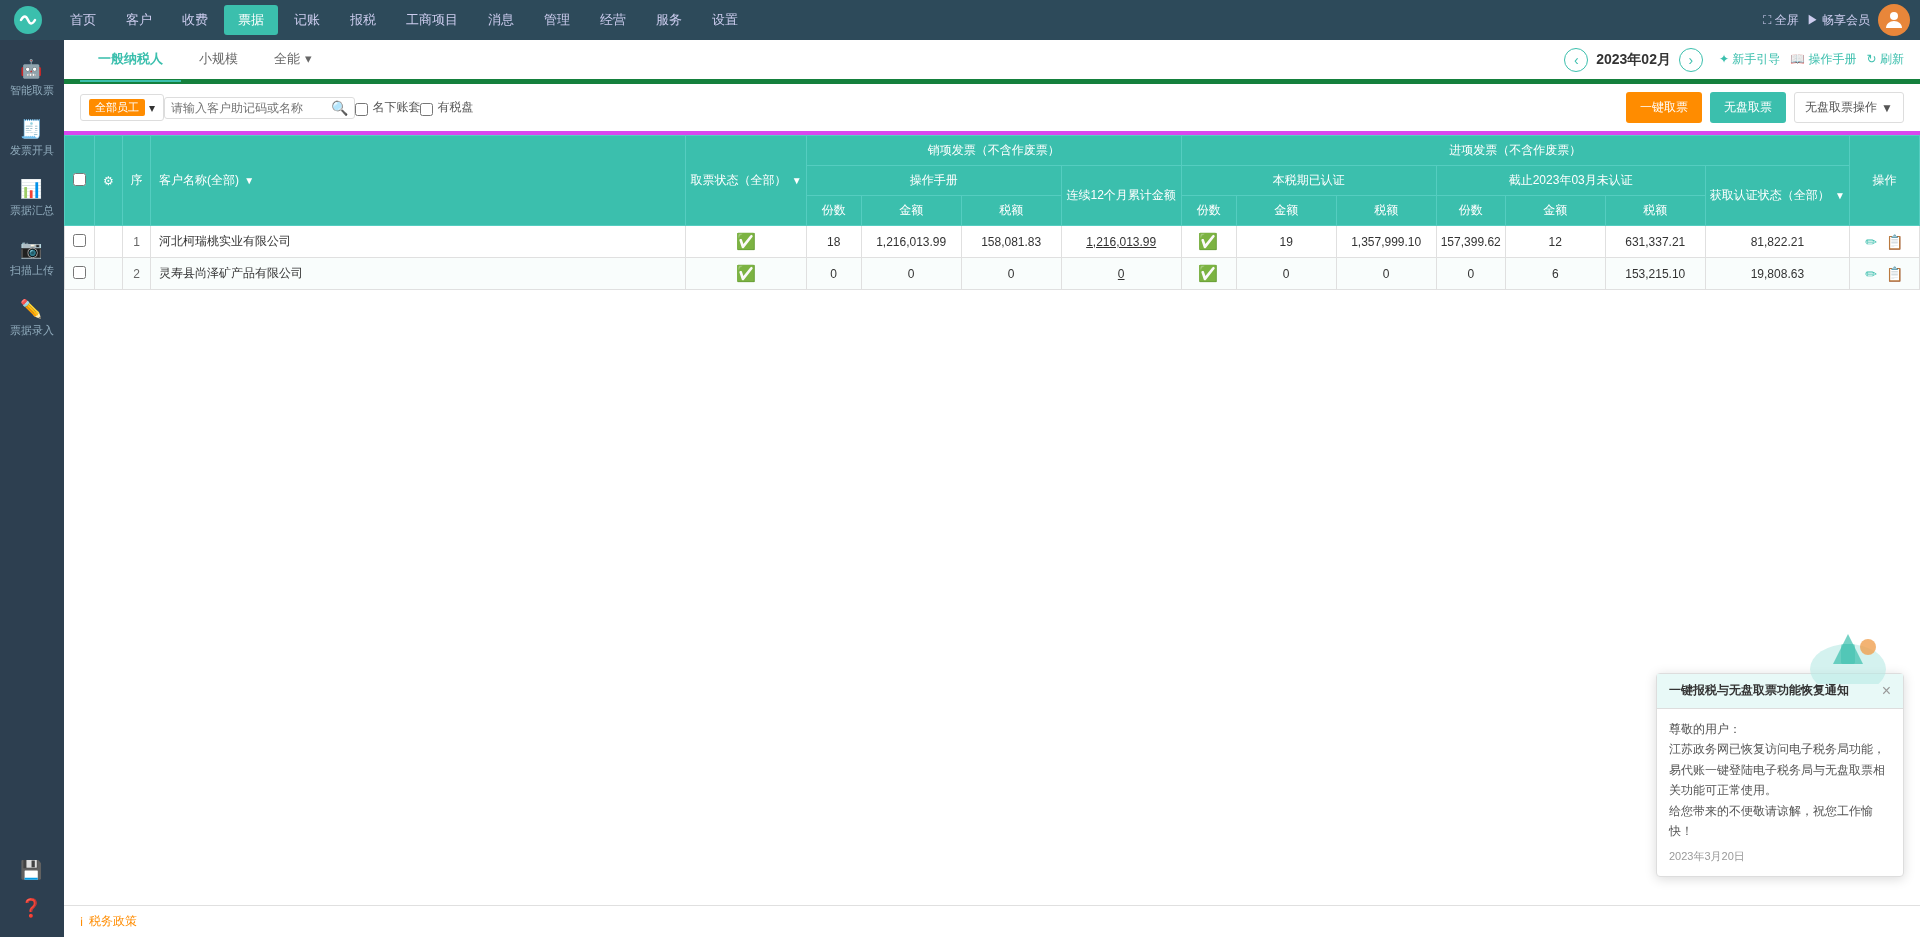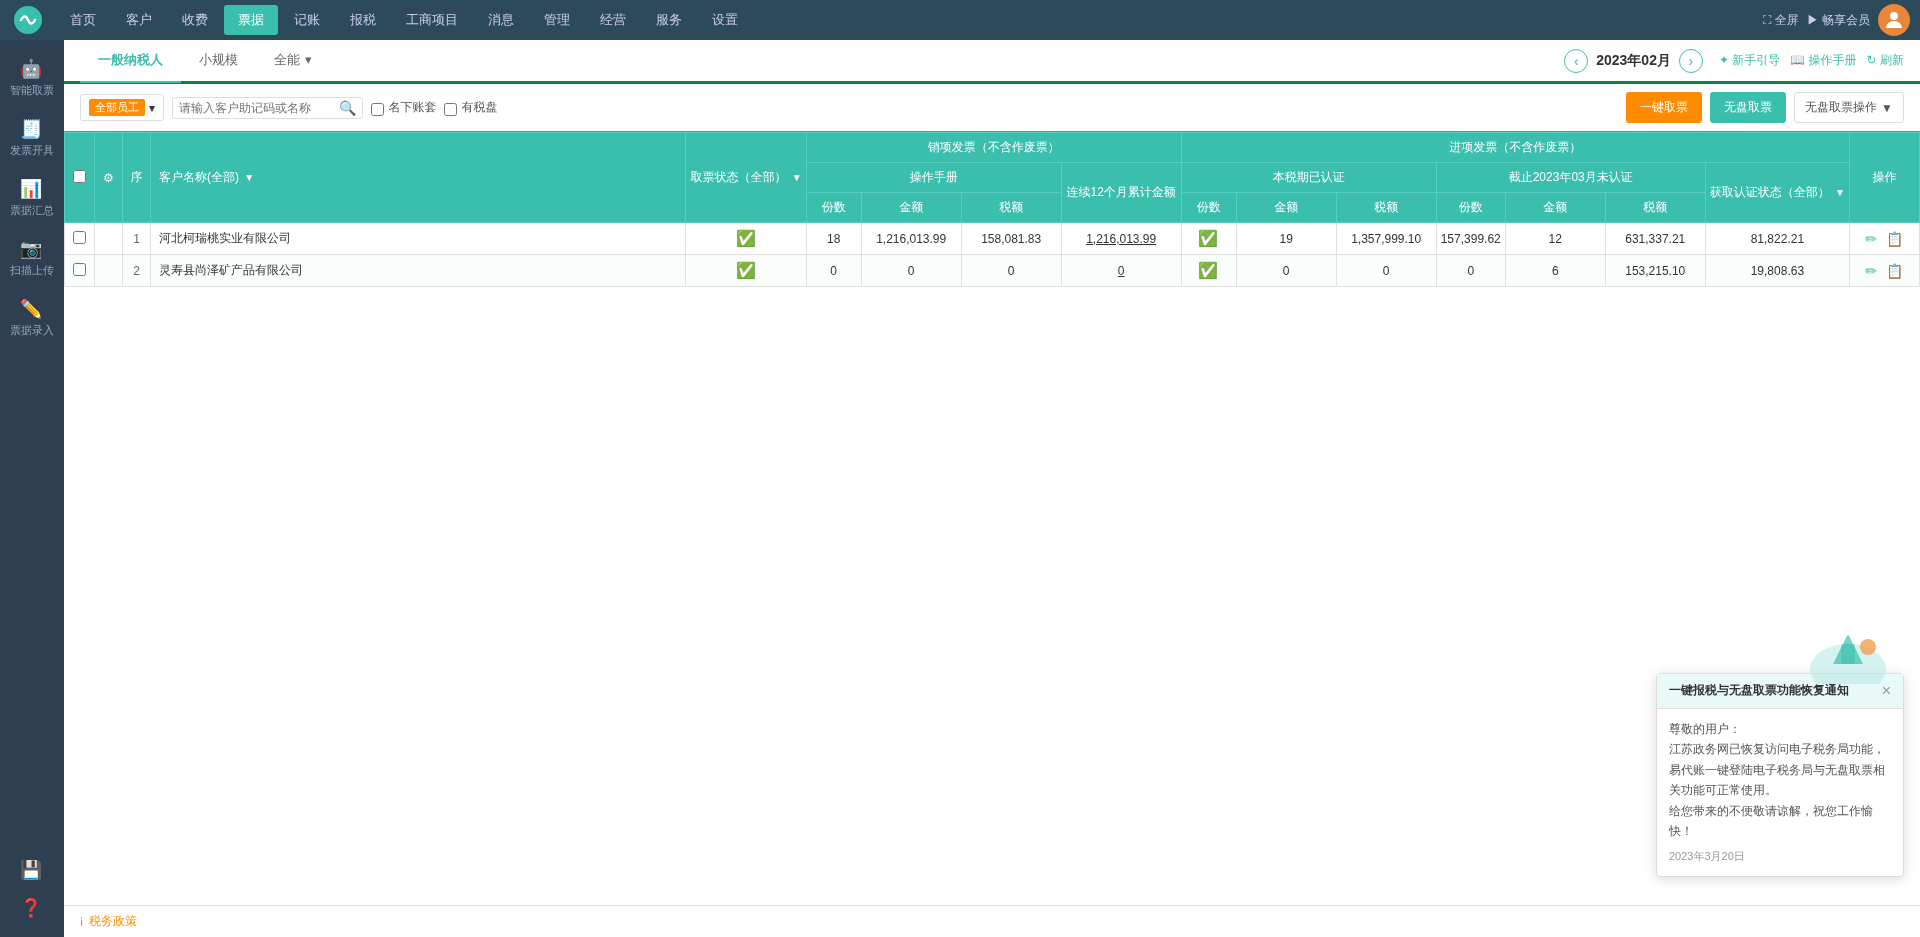--- a/index.html
+++ b/index.html
@@ -43,21 +43,21 @@
     .sidebar-item .si-icon { font-size: 18px; }
     .sidebar-bottom { margin-top: auto; padding-bottom: 10px; }
     .sidebar-bottom .sidebar-item { color: #8faabb; }
 
     
     .main-content { flex: 1; display: flex; flex-direction: column; overflow: hidden; background: #f0f2f5; }
 
     
     .tab-row {
       display: flex; align-items: center;
-      background: #fff; border-bottom: 3px solid #15803d;
+      background: #fff; border-bottom: 5px solid #15803d;
       padding: 0 16px; height: 44px; gap: 0;
     }
     .tab-item {
       padding: 0 18px; height: 44px; display: flex; align-items: center;
       cursor: pointer; color: #666; font-size: 13px; border-bottom: 2px solid transparent;
       gap: 5px;
     }
     .tab-item.active { color: #3bbfad; border-bottom: 2px solid #3bbfad; font-weight: bold; }
     .tab-row-spacer { flex: 1; }
     .tab-row-nav { display: flex; align-items: center; gap: 8px; }
@@ -67,21 +67,21 @@
       color: #3bbfad; cursor: pointer; font-size: 14px;
     }
     .period-label { color: #333; font-size: 14px; font-weight: bold; }
     .tab-row-right { display: flex; align-items: center; gap: 10px; margin-left: 16px; }
     .tab-row-right span { color: #3bbfad; font-size: 12px; cursor: pointer; }
 
     
     .toolbar {
       display: flex; align-items: center;
       background: #fff; padding: 8px 16px;
-      gap: 8px; border-bottom: 1px solid #d946ef;
+      border-bottom: 4px solid #d946ef;
     }
     .employee-selector {
       display: flex; align-items: center; gap: 4px;
       border: 1px solid #ddd; border-radius: 3px; padding: 4px 8px;
       background: #fff; cursor: pointer; font-size: 12px; color: #333;
     }
     .employee-selector .tag { background: #ff8c00; color: #fff; padding: 1px 6px; border-radius: 2px; font-size: 11px; }
     .search-input-wrap { display: flex; align-items: center; border: 1px solid #ddd; border-radius: 3px; padding: 2px 6px; }
     .search-input-wrap input { border: none; outline: none; font-size: 12px; width: 160px; }
     .search-icon { color: #999; cursor: pointer; font-size: 14px; }

